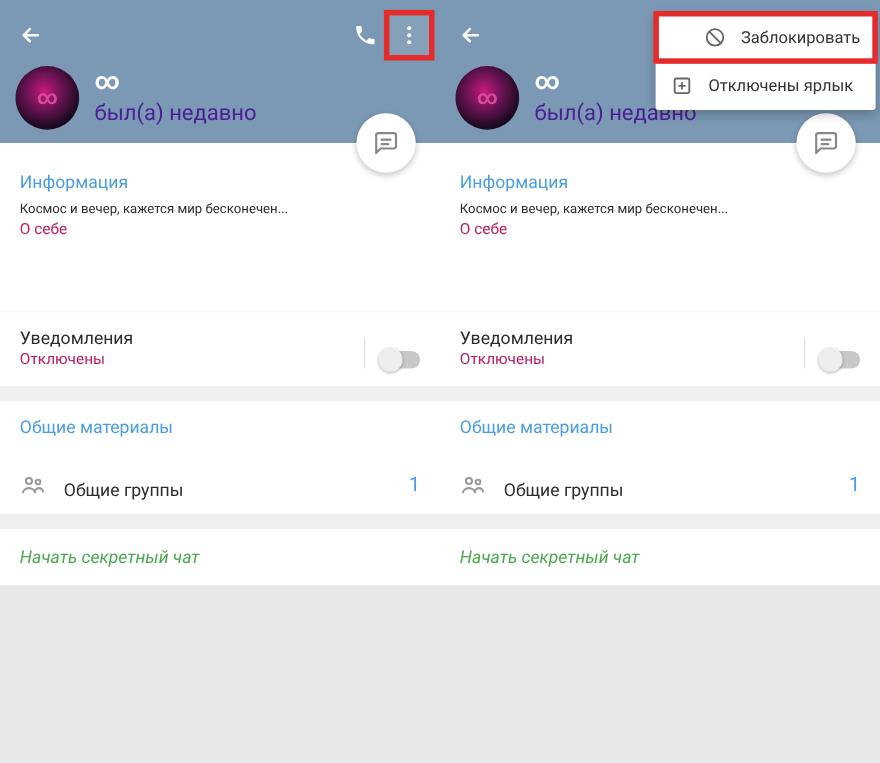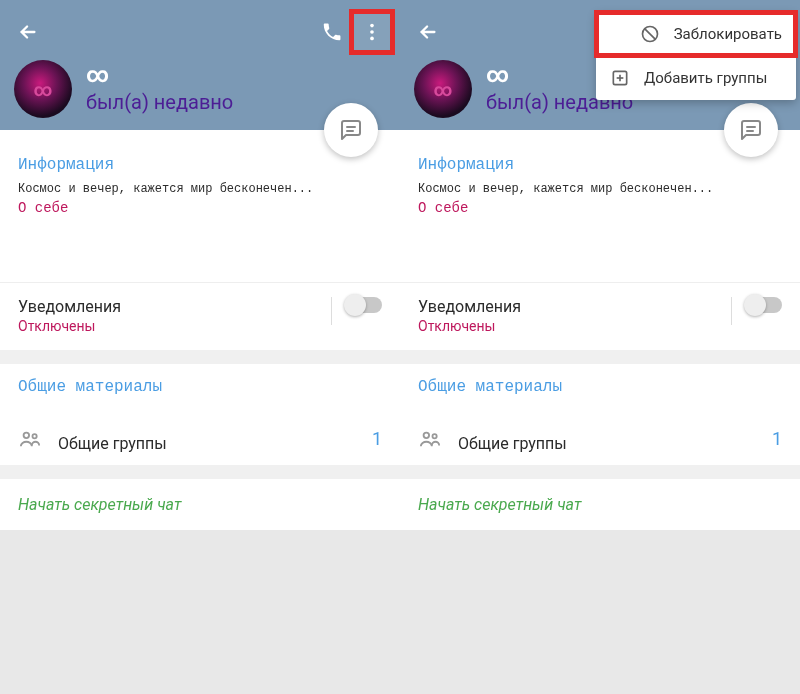--- a/index.html
+++ b/index.html
@@ -88,21 +88,20 @@
       background: #fff;
       box-shadow: 0 2px 6px rgba(0,0,0,0.25);
       display: flex;
       align-items: center;
       justify-content: center;
       cursor: pointer;
     }
     .section {
       padding: 14px 18px 16px 18px;
       background: #fff;
-      font-family: Liberation Mono, monospace;
     }
     .section-label {
       color: #4a9de3;
       font-size: 16px;
       margin-bottom: 8px;
     }
     .bio {
       color: #2b2b2b;
       font-size: 12px;
       margin-bottom: 4px;
@@ -115,21 +114,21 @@
       height: 1px;
       background: #eee;
       margin: 0;
     }
     .divider-thick {
       height: 14px;
       background: #f0f0f0;
     }
     .notif-row {
       display: flex;
-      align-items: flex-start;
+      align-items: flex-end;
       padding: 14px 18px 16px 18px;
       background: #fff;
     }
     .notif-text {
       flex: 1;
     }
     .notif-title {
       color: #2b2b2b;
       font-size: 16px;
       margin-bottom: 2px;
@@ -336,21 +335,21 @@
           <line x1="5.5" y1="5.5" x2="18.5" y2="18.5"></line>
         </svg>
       <span>Заблокировать</span>
     </div>
     <div class="menu-item">
       <svg width="20" height="20" viewBox="0 0 24 24" fill="none" stroke="#666" stroke-width="2">
           <rect x="4" y="4" width="16" height="16" rx="2"></rect>
           <line x1="12" y1="8" x2="12" y2="16"></line>
           <line x1="8" y1="12" x2="16" y2="12"></line>
         </svg>
-      <span>Добавить группы</span>
+      <span>Отключены ярлык</span>
     </div>
   </div>
 
   <div class="section" style="padding-top:26px;">
     <div class="section-label">Информация</div>
     <div class="bio">Космос и вечер, кажется мир бесконечен...</div>
     <div class="sublabel">О себе</div>
   </div>
 
   <div style="height:50px;background:#fff;"></div>

